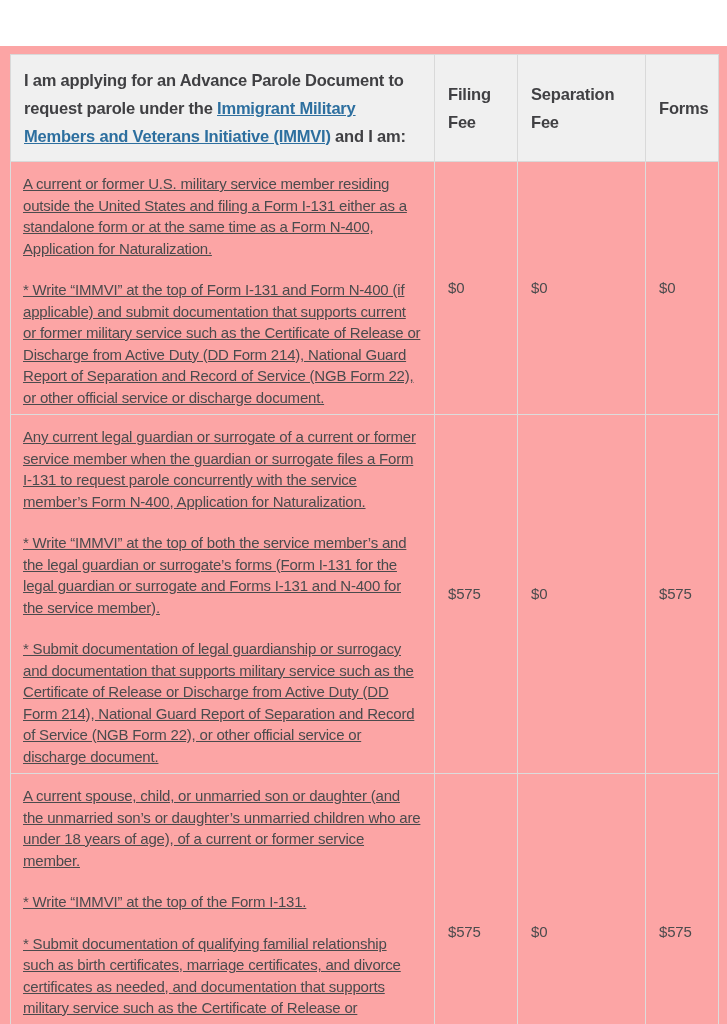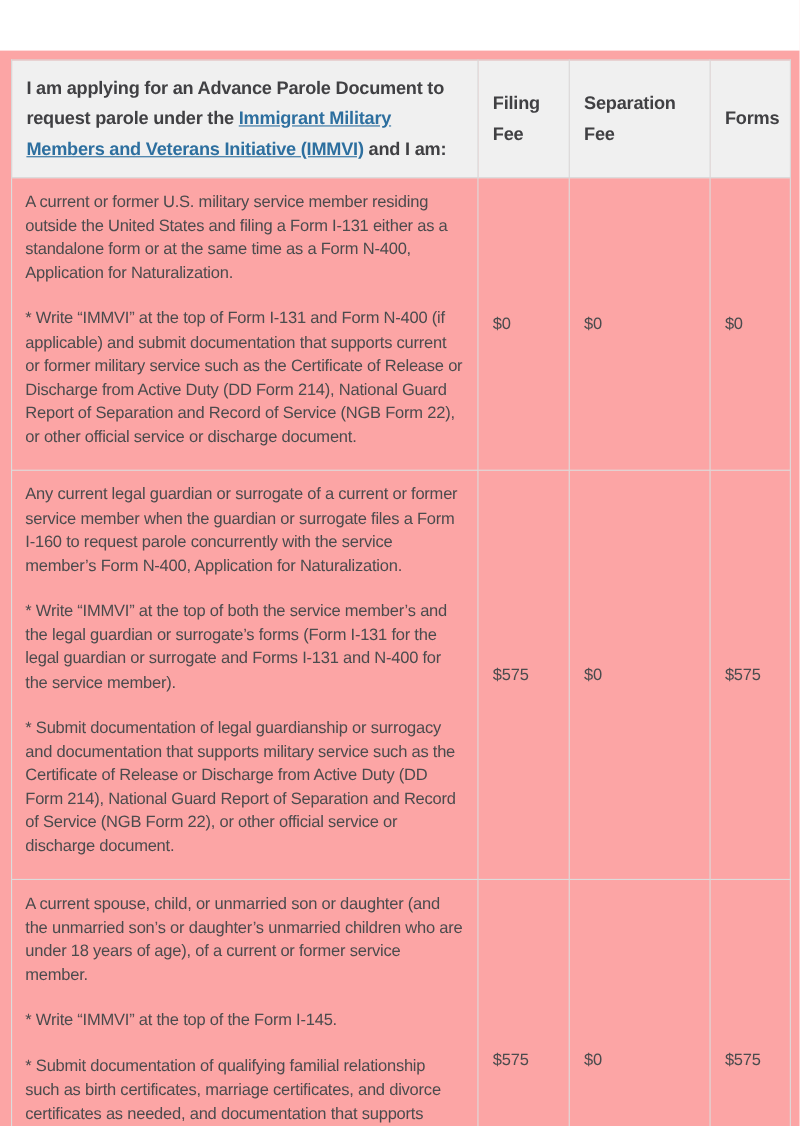--- a/index.html
+++ b/index.html
@@ -51,21 +51,22 @@
     cursor: pointer;
   }
   tbody td {
     font-size: 15px;
     line-height: 21.5px;
     letter-spacing: -0.2px;
     color: #4b4b4d;
   }
   td.desc {
     vertical-align: top;
-    padding: 11px 13px 19px 12px;
+    padding: 11px 13px 6px 12px;
+    text-decoration: underline;
   }
   td.desc p { margin: 0 0 20px 0; }
   td.desc p:last-child { margin-bottom: 0; }
   td.fee {
     vertical-align: middle;
     padding: 10px 8px 10px 13px;
   }
 </style>
 </head>
 <body>
@@ -91,32 +92,32 @@
         <td class="desc">
           <p>A current or former U.S. military service member residing outside the United States and filing a Form I-131 either as a standalone form or at the same time as a Form N-400, Application for Naturalization.</p>
           <p>* Write “IMMVI” at the top of Form I-131 and Form N-400 (if applicable) and submit documentation that supports current or former military service such as the Certificate of Release or Discharge from Active Duty (DD Form 214), National Guard Report of Separation and Record of Service (NGB Form 22), or other official service or discharge document.</p>
         </td>
         <td class="fee">$0</td>
         <td class="fee">$0</td>
         <td class="fee">$0</td>
       </tr>
       <tr>
         <td class="desc">
-          <p>Any current legal guardian or surrogate of a current or former service member when the guardian or surrogate files a Form I-160 to request parole concurrently with the service member’s Form N-400, Application for Naturalization.</p>
+          <p>Any current legal guardian or surrogate of a current or former service member when the guardian or surrogate files a Form I-131 to request parole concurrently with the service member’s Form N-400, Application for Naturalization.</p>
           <p>* Write “IMMVI” at the top of both the service member’s and the legal guardian or surrogate’s forms (Form I-131 for the legal guardian or surrogate and Forms I-131 and N-400 for the service member).</p>
           <p>* Submit documentation of legal guardianship or surrogacy and documentation that supports military service such as the Certificate of Release or Discharge from Active Duty (DD Form 214), National Guard Report of Separation and Record of Service (NGB Form 22), or other official service or discharge document.</p>
         </td>
         <td class="fee">$575</td>
         <td class="fee">$0</td>
         <td class="fee">$575</td>
       </tr>
       <tr>
         <td class="desc">
           <p>A current spouse, child, or unmarried son or daughter (and the unmarried son’s or daughter’s unmarried children who are under 18 years of age), of a current or former service member.</p>
-          <p>* Write “IMMVI” at the top of the Form I-145.</p>
+          <p>* Write “IMMVI” at the top of the Form I-131.</p>
           <p>* Submit documentation of qualifying familial relationship such as birth certificates, marriage certificates, and divorce certificates as needed, and documentation that supports military service such as the Certificate of Release or Discharge from Active Duty (DD Form 214), National Guard Report of Separation and Record of Service (NGB Form 22), or other official service or discharge document.</p>
         </td>
         <td class="fee">$575</td>
         <td class="fee">$0</td>
         <td class="fee">$575</td>
       </tr>
     </tbody>
   </table>
 </div>
 

